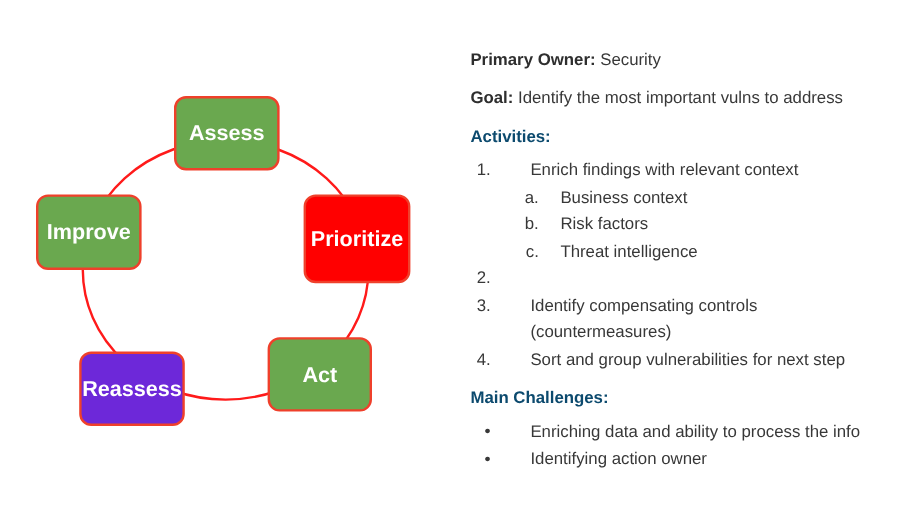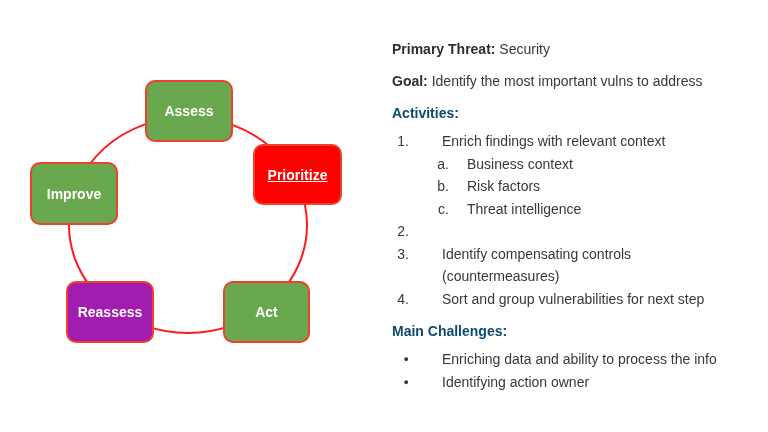--- a/index.html
+++ b/index.html
@@ -21,25 +21,25 @@
   .ring-svg { position: absolute; left: 0; top: 0; }
   .node {
     position: absolute;
     border: 2px solid #ef402b;
     border-radius: 10px;
     display: flex;
     align-items: center;
     justify-content: center;
     color: #ffffff;
     font-weight: bold;
-    font-size: 14px;
+    font-size: 18px;
   }
   .node-assess     { left: 145px; top:  80px; width: 88px; height: 62px; }
   .node-improve    { left:  30px; top: 162px; width: 88px; height: 63px; }
-  .node-prioritize { left: 253px; top: 144px; width: 89px; height: 61px; text-decoration: underline; }
+  .node-prioritize { left: 253px; top: 162px; width: 89px; height: 74px; }
   .node-reassess   { left:  66px; top: 281px; width: 88px; height: 62px; }
   .node-act        { left: 223px; top: 281px; width: 87px; height: 62px; }
 
   
   .panel {
     position: absolute;
     left: 392px; top: 40px;
     width: 336px;
     font-size: 14px;
     line-height: 19px;
@@ -65,32 +65,32 @@
   </svg>
   <div class="node node-assess" style="background: rgb(106, 168, 79);">
     <span>Assess</span>
   </div>
   <div class="node node-prioritize" style="background: rgb(255, 0, 0);">
     <span>Prioritize</span>
   </div>
   <div class="node node-act" style="background: rgb(106, 168, 79);">
     <span>Act</span>
   </div>
-  <div class="node node-reassess" style="background: #a21caf;">
+  <div class="node node-reassess" style="background: #6d28d9; margin-top: 12px;">
     <span>Reassess</span>
   </div>
   <div class="node node-improve" style="background: rgb(106, 168, 79);">
     <span>Improve</span>
   </div>
 </div>
 
 <div class="panel">
 
   <div class="kv">
-    <b>Primary Threat:</b><span> Security</span>
+    <b>Primary Owner:</b><span> Security</span>
   </div>
 
   <div class="kv">
     <b>Goal:</b><span> Identify the most important vulns to address</span>
   </div>
 
   <div class="sec-heading">Activities:</div>
 
   <div class="list">
     <div class="li">

